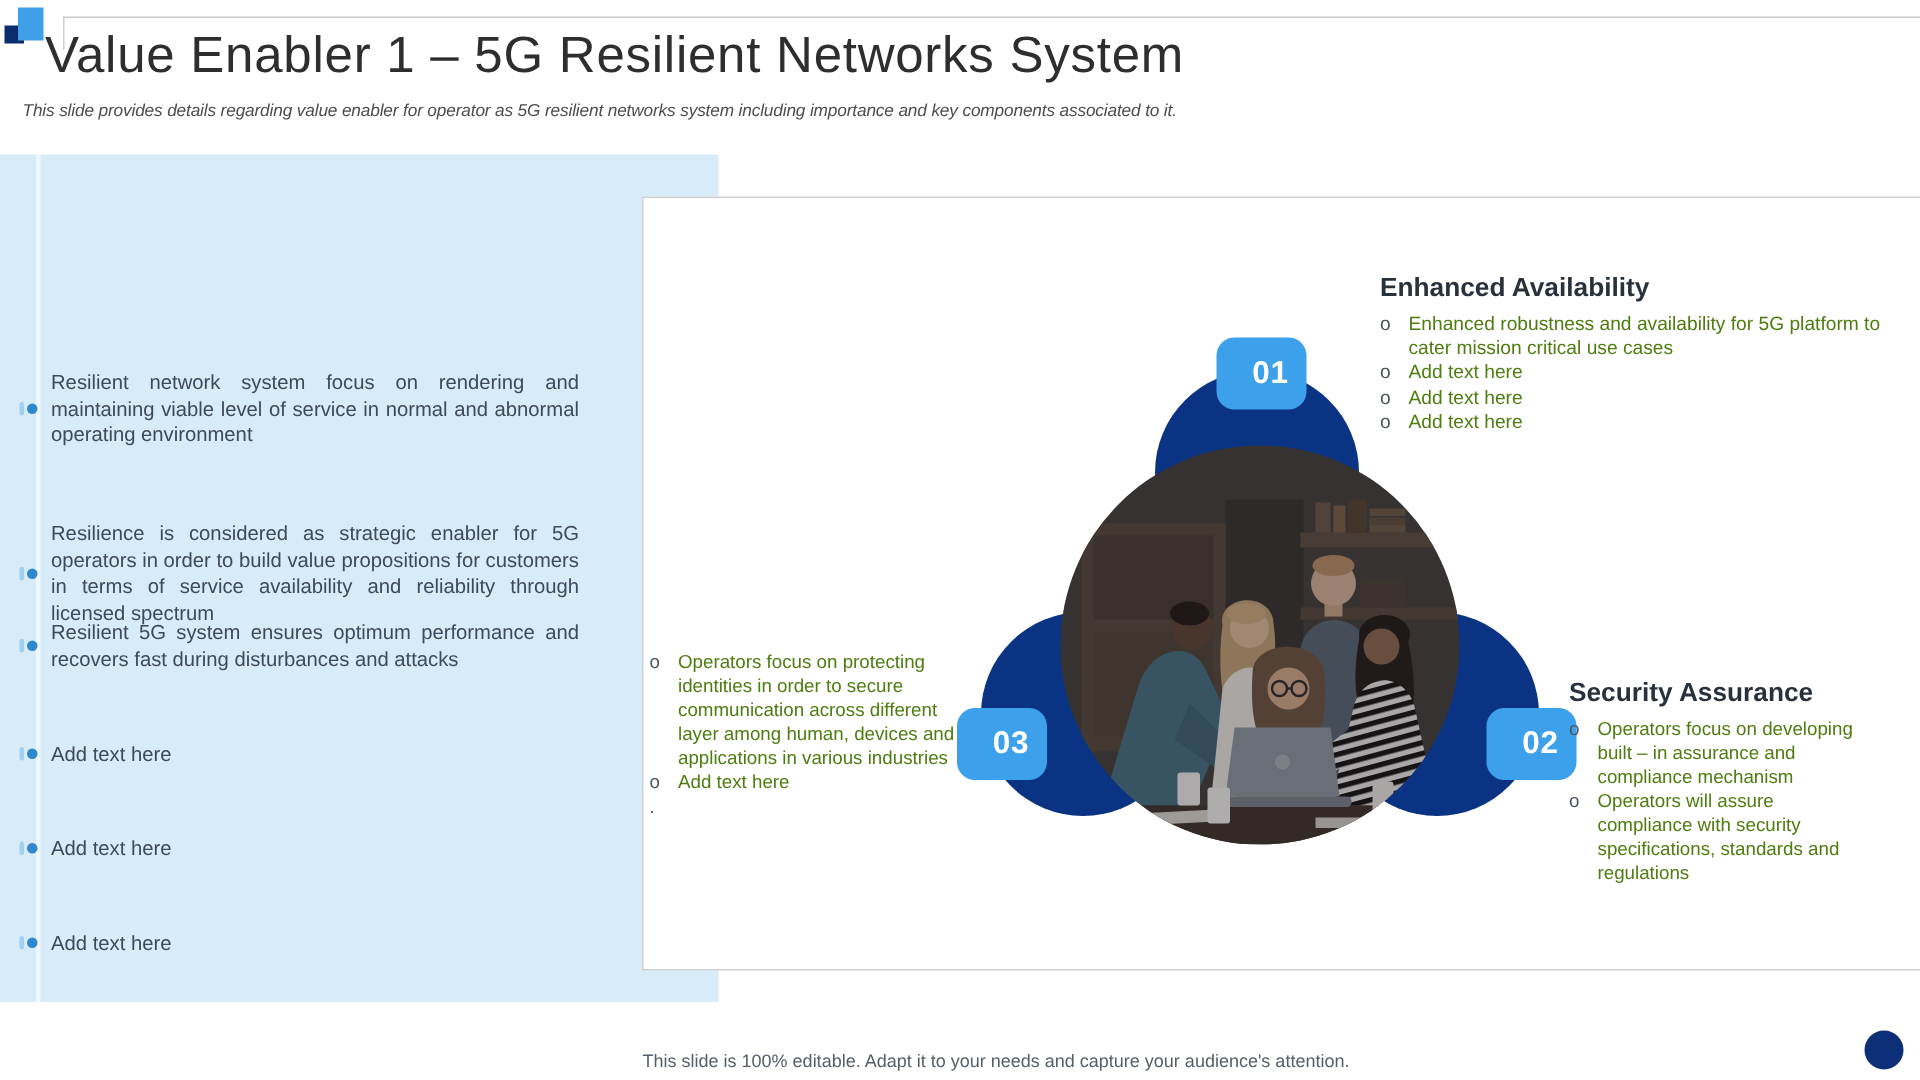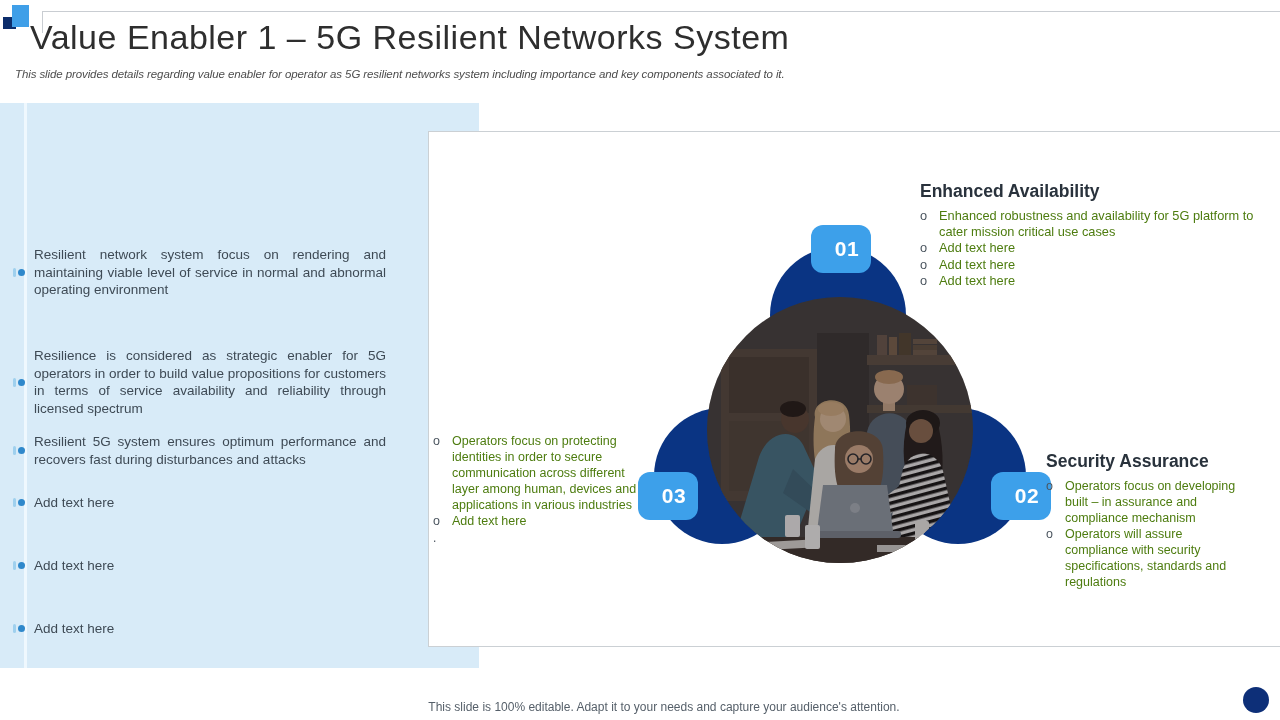--- a/index.html
+++ b/index.html
@@ -87,21 +87,21 @@
         </span>
       <span class="ptext">Resilient network system focus on rendering and maintaining viable level of service in normal and abnormal operating environment</span>
     </div>
     <div class="pb just" style="top:196px;margin-top:48px;">
       <span class="pm">
           <span class="bar"></span>
           <span class="dot"></span>
         </span>
       <span class="ptext">Resilience is considered as strategic enabler for 5G operators in order to build value propositions for customers in terms of service availability and reliability through licensed spectrum</span>
     </div>
-    <div class="pb just" style="top:310px;margin-top:20px;">
+    <div class="pb just" style="top:310px;">
       <span class="pm">
           <span class="bar"></span>
           <span class="dot"></span>
         </span>
       <span class="ptext">Resilient 5G system ensures optimum performance and recovers fast during disturbances and attacks</span>
     </div>
     <div class="pb" style="top:391px;">
       <span class="pm">
           <span class="bar"></span>
           <span class="dot"></span>

